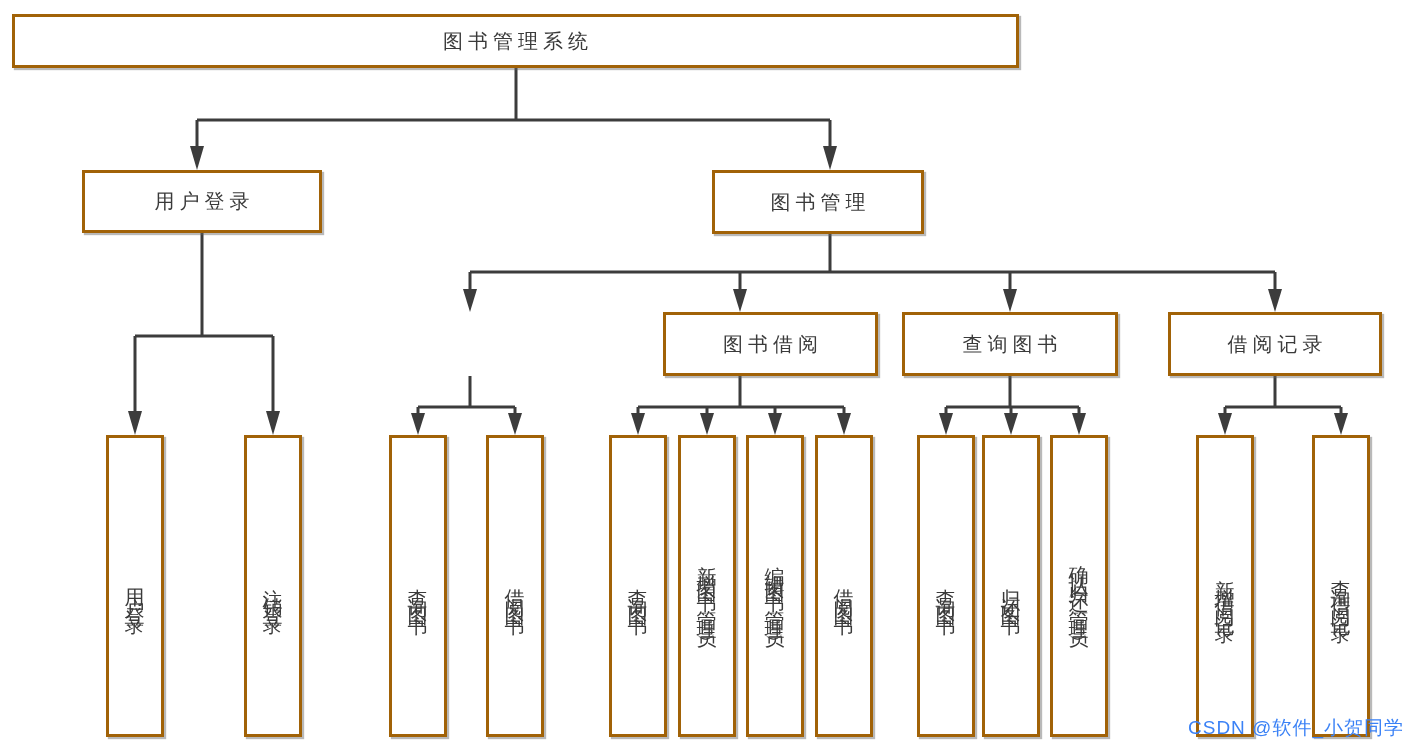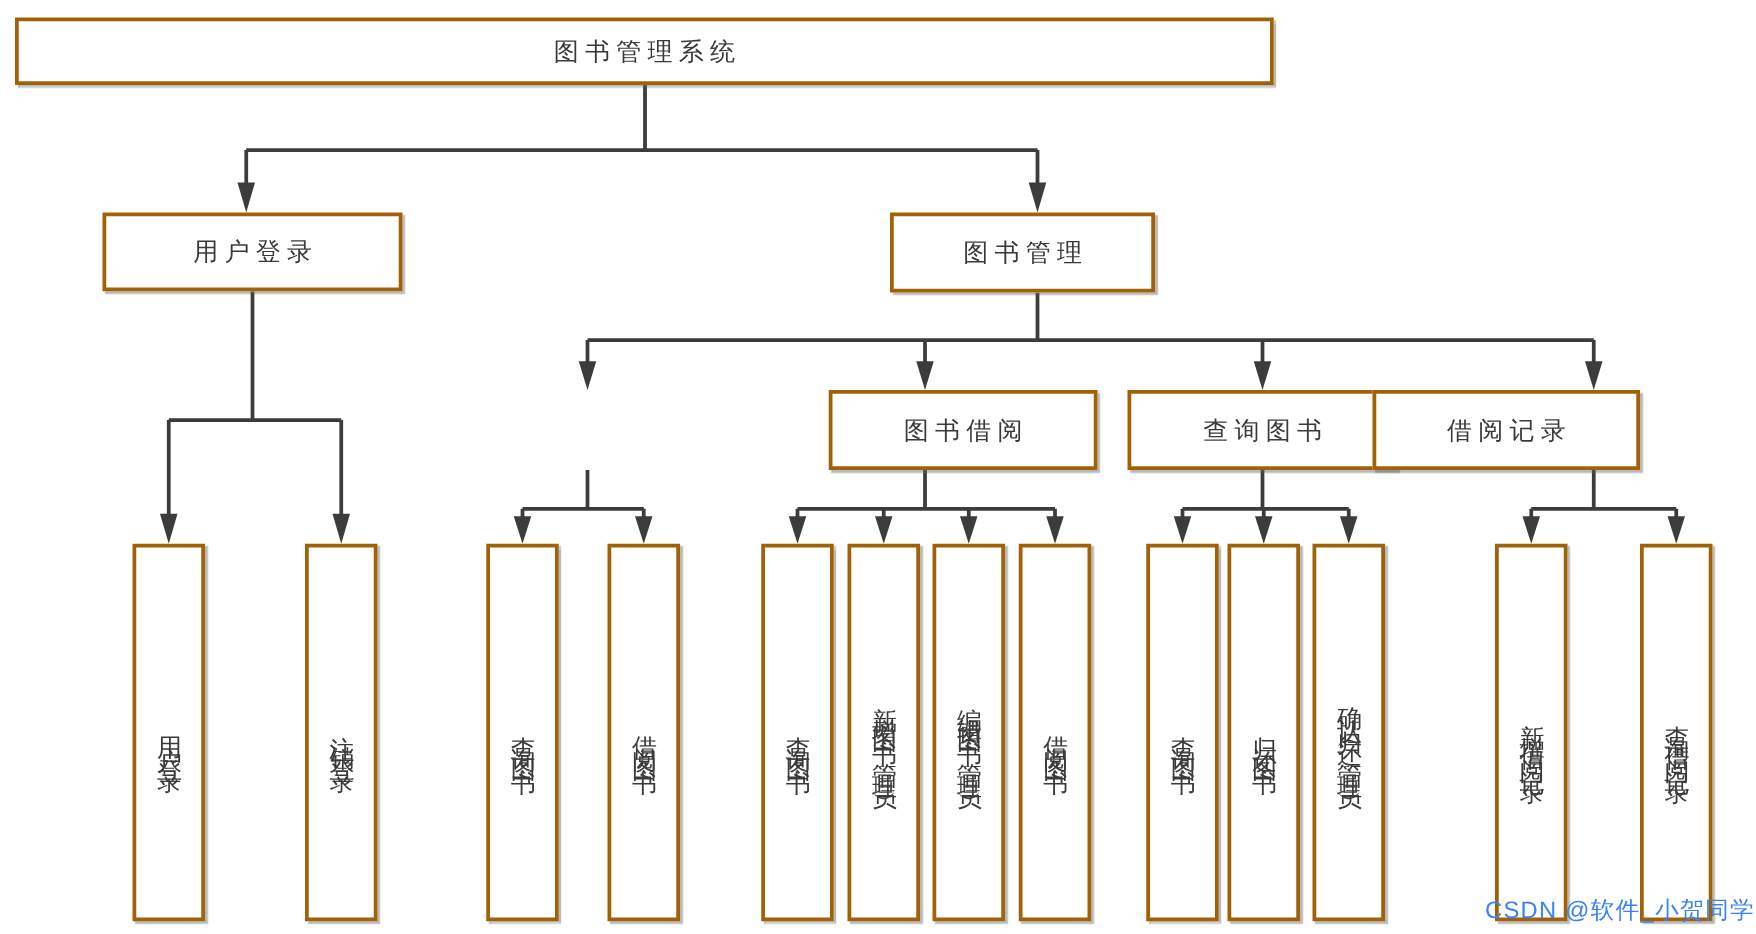--- a/index.html
+++ b/index.html
@@ -54,21 +54,21 @@
   
   #node-root          { left: 12px;  top: 14px;  width: 1007px; height: 54px; }
   
   #node-user-login    { left: 82px;  top: 170px; width: 240px;  height: 63px; }
   #node-book-mgmt     { left: 712px; top: 170px; width: 212px;  height: 64px; }
   
   .lvl3 { top: 312px; height: 64px; }
   #node-new-book-rec  { left: 363px;  width: 215px; }
   #node-book-borrow   { left: 663px;  width: 215px; }
   #node-current-borrow{ left: 902px;  width: 216px; }
-  #node-borrow-record { left: 1098px; width: 214px; }
+  #node-borrow-record { left: 1168px; width: 214px; }
   
   .leaf { top: 435px; width: 58px; height: 302px; }
   #leaf-user-login    { left: 106px; }
   #leaf-logout        { left: 244px; }
   #leaf-nbr-query     { left: 389px; }
   #leaf-nbr-borrow    { left: 486px; }
   #leaf-bb-query      { left: 609px; }
   #leaf-bb-add        { left: 678px; }
   #leaf-bb-edit       { left: 746px; }
   #leaf-bb-borrow     { left: 815px; }

